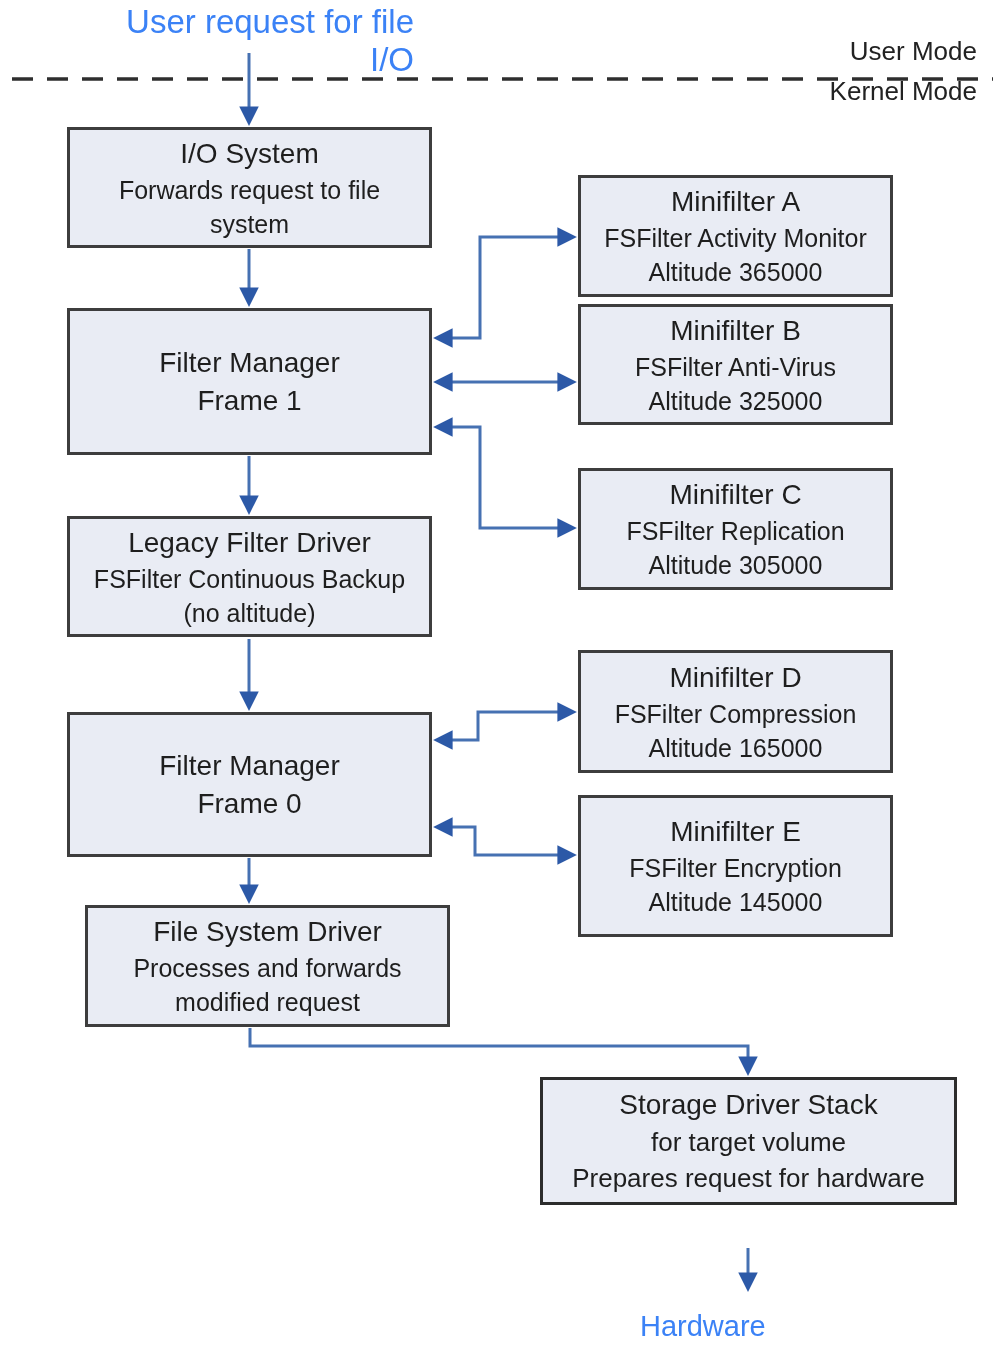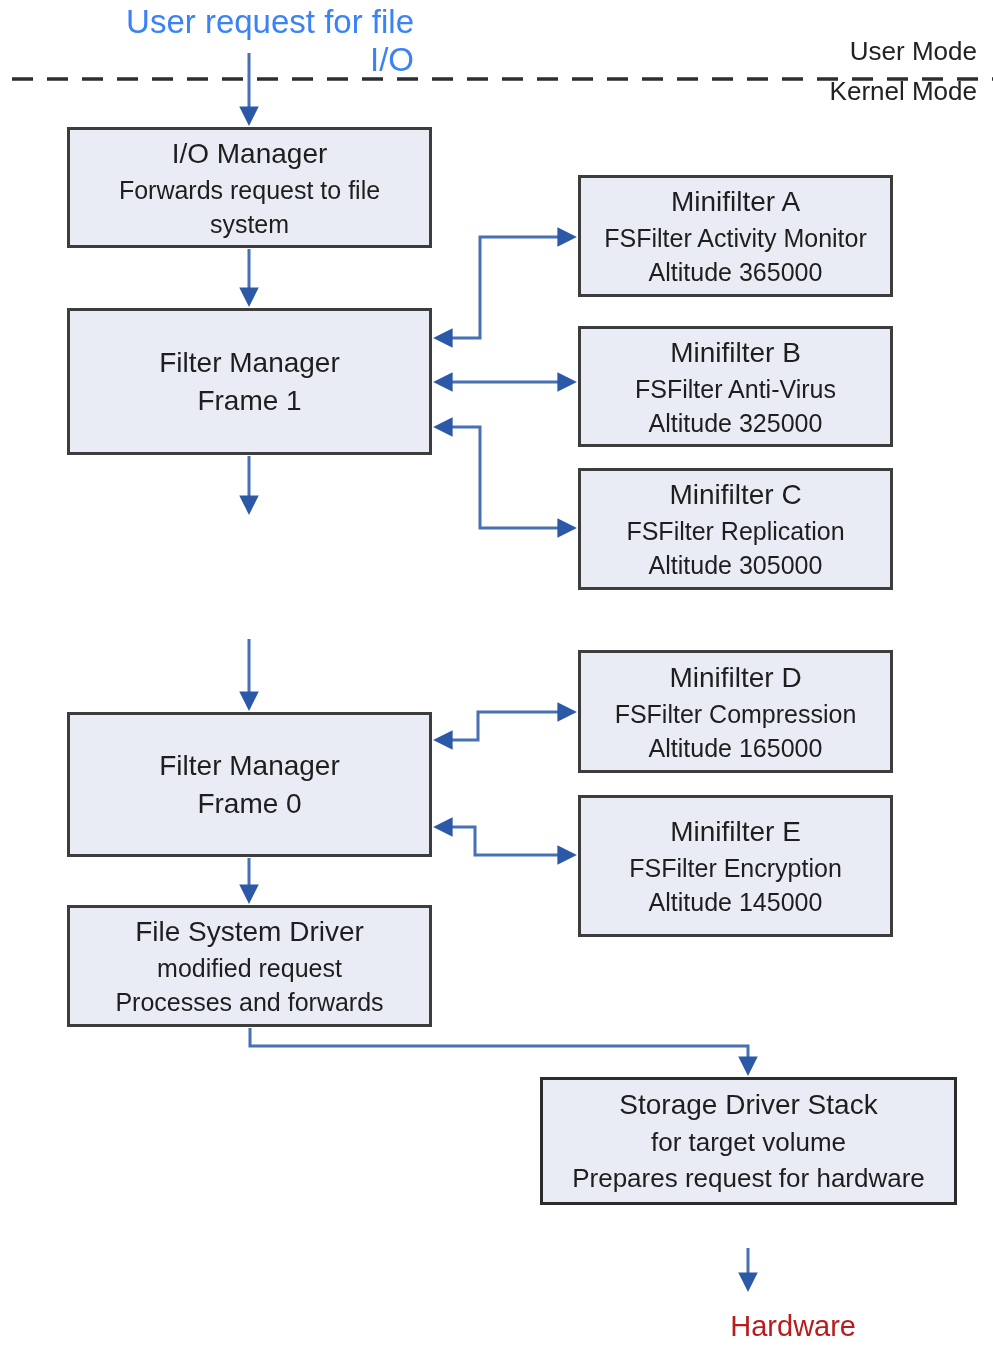--- a/index.html
+++ b/index.html
@@ -18,22 +18,22 @@
   .box{
     position:absolute;box-sizing:border-box;background:#e9ecf4;border:3px solid #3d3d3d;
     display:flex;flex-direction:column;justify-content:center;align-items:center;
     text-align:center;
   }
   .box.storage{border-color:#2c2c2c;}
   .h{font-size:28px;line-height:38px;}
   .s{font-size:25px;line-height:34px;}
   .m{font-size:26px;line-height:36px;}
   .hardware{
-    position:absolute;left:640px;top:1310px;width:216px;text-align:right;
-    font-size:29px;color:#b91c1c;
+    position:absolute;left:640px;top:1310px;width:216px;text-align:left;
+    font-size:29px;color:#3b82f6;
   }
   .watermark{
     position:absolute;left:772px;top:1284px;font-size:33px;font-weight:bold;
     color:#a9a9a9;letter-spacing:1px;white-space:nowrap;
     text-shadow:-1px -1px 1px rgba(255,255,255,.9), 1px 1px 1px rgba(255,255,255,.9);
   }
 </style>
 </head>
 <body>
 
@@ -62,49 +62,54 @@
 
     <path d="M437,740 H478 V712 H573" stroke="#4671b2" stroke-width="3" fill="none" marker-start="url(#ah)" marker-end="url(#ah)"></path>
     <path d="M437,827 H475 V855 H573" stroke="#4671b2" stroke-width="3" fill="none" marker-start="url(#ah)" marker-end="url(#ah)"></path>
   </svg>
 
   <div class="title">User request for file I/O</div>
   <div class="mode user">User Mode</div>
   <div class="mode kernel">Kernel Mode</div>
 
   <div class="box" style="left:67px;top:127px;width:365px;height:121px">
-    <div class="h">I/O Manager</div>
+    <div class="h">I/O System</div>
     <div class="s">Forwards request to file</div>
     <div class="s">system</div>
   </div>
 
   <div class="box" style="left:67px;top:308px;width:365px;height:147px">
     <div class="h">Filter Manager</div>
     <div class="h">Frame 1</div>
   </div>
 
+  <div class="box" style="left:67px;top:516px;width:365px;height:121px">
+    <div class="h">Legacy Filter Driver</div>
+    <div class="s">FSFilter Continuous Backup</div>
+    <div class="s">(no altitude)</div>
+  </div>
 
   <div class="box" style="left:67px;top:712px;width:365px;height:145px">
     <div class="h">Filter Manager</div>
     <div class="h">Frame 0</div>
   </div>
 
-  <div class="box" style="left:67px;top:905px;width:365px;height:122px">
+  <div class="box" style="left:85px;top:905px;width:365px;height:122px">
     <div class="h">File System Driver</div>
+    <div class="s">Processes and forwards</div>
     <div class="s">modified request</div>
-    <div class="s">Processes and forwards</div>
   </div>
 
   <div class="box" style="left:578px;top:175px;width:315px;height:122px">
     <div class="h">Minifilter A</div>
     <div class="s">FSFilter Activity Monitor</div>
     <div class="s">Altitude 365000</div>
   </div>
 
-  <div class="box" style="left:578px;top:326px;width:315px;height:121px">
+  <div class="box" style="left:578px;top:304px;width:315px;height:121px">
     <div class="h">Minifilter B</div>
     <div class="s">FSFilter Anti-Virus</div>
     <div class="s">Altitude 325000</div>
   </div>
 
   <div class="box" style="left:578px;top:468px;width:315px;height:122px">
     <div class="h">Minifilter C</div>
     <div class="s">FSFilter Replication</div>
     <div class="s">Altitude 305000</div>
   </div>

